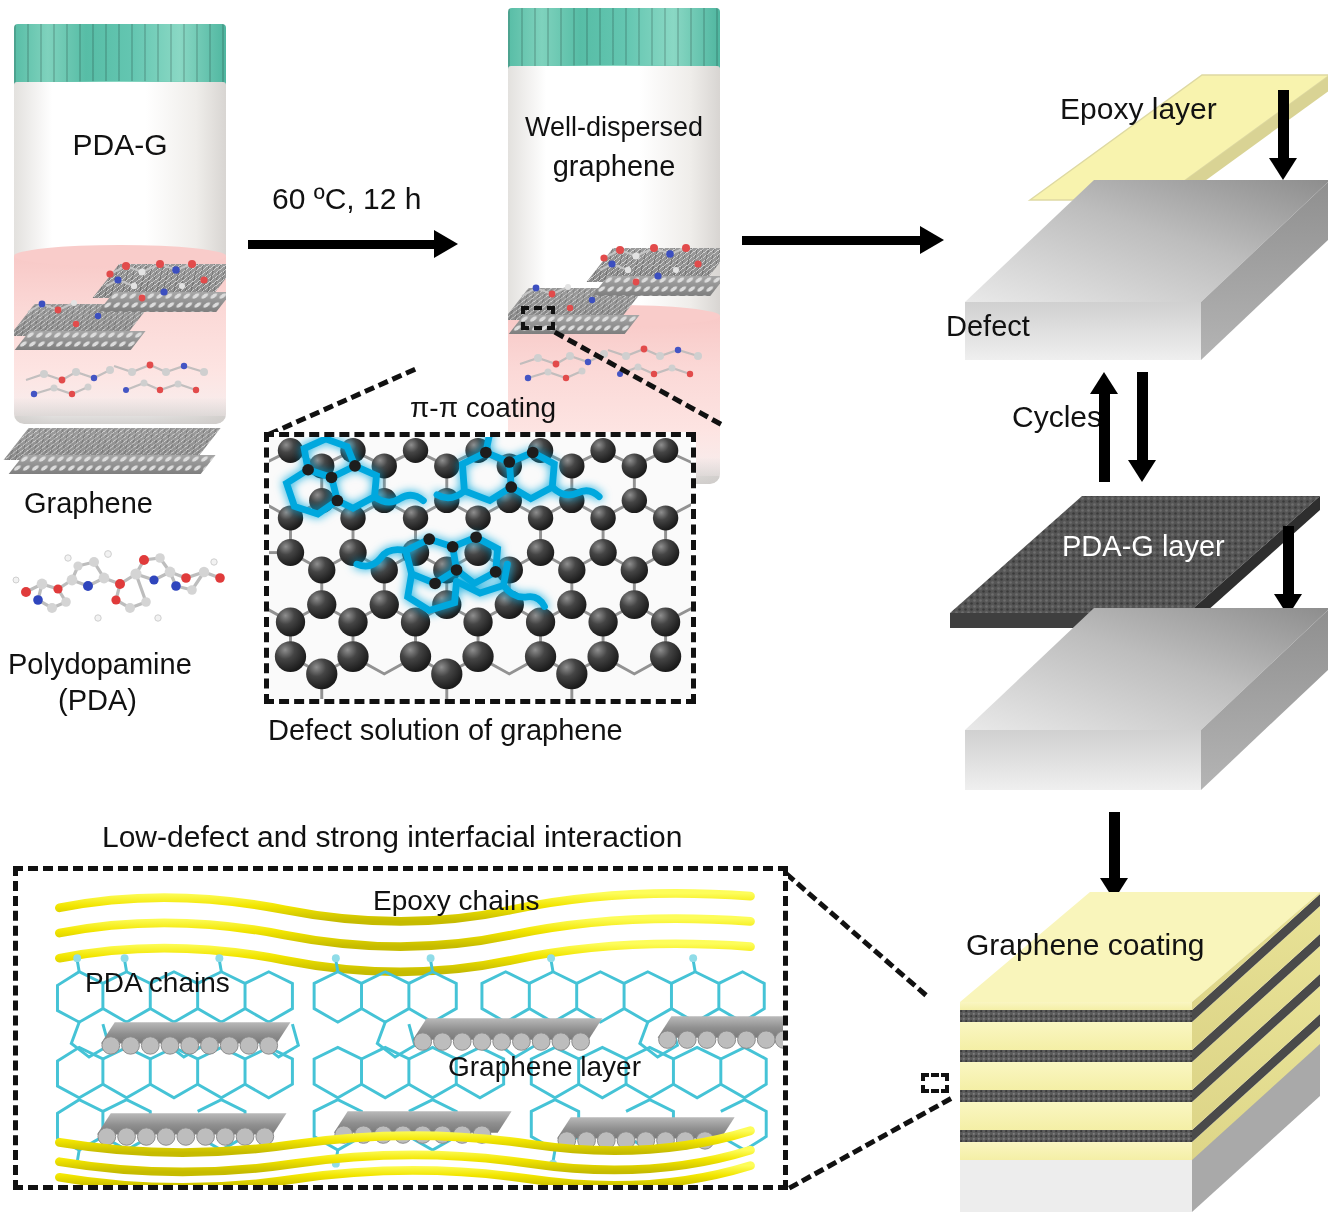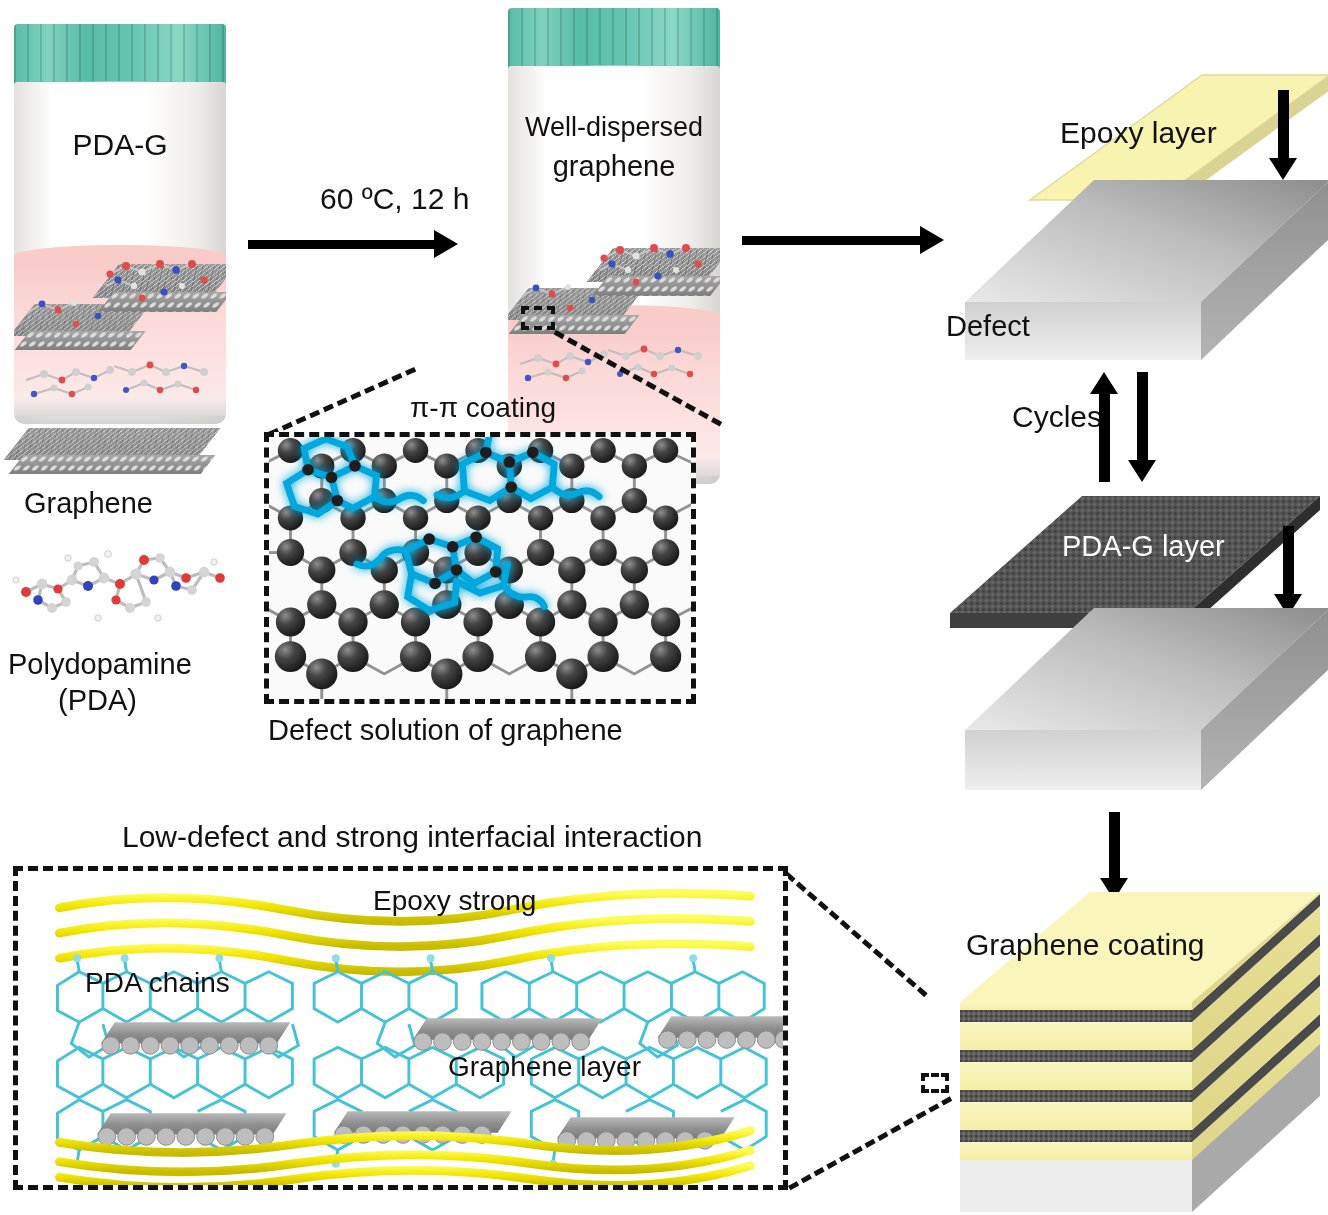--- a/index.html
+++ b/index.html
@@ -160,21 +160,21 @@
             <circle cx="120" cy="36" r="3.2"></circle>
             <circle cx="60" cy="53" r="3"></circle>
           <circle cx="168" cy="36" r="3"></circle>
         </g>
       </svg>
 
       <div class="btext" style="top:46px;font-size:30px;">PDA-G</div>
     </div>
   </div>
 
-  <div class="lbl" style="left:272px;top:182px;font-size:30px;margin-left:48px;">60 ºC, 12 h</div>
+  <div class="lbl" style="left:272px;top:182px;font-size:30px;">60 ºC, 12 h</div>
   <div class="arrowR" style="left:248px;top:244px;width:210px;">
     <div class="shaft" style="width:188px;"></div>
       <div class="head" style="left:186px;"></div>
   </div>
 
   <div class="bottle" style="left:508px;top:8px;width:212px;height:476px;">
     <div class="cap"></div>
     <div class="body">
       <div class="liquid" style="--lh:160px;"></div>
       <div class="bottom-shade"></div>
@@ -481,21 +481,21 @@
     </div>
   </div>
   <div class="lbl" style="left:268px;top:714px;font-size:29px;">Defect solution of graphene</div>
 
   <div class="abs" style="left:910px;top:50px;width:420px;height:170px;">
     <svg width="420" height="170" viewBox="0 0 420 170">
       <polygon points="120,150 292,25 420,25 248,150" fill="#f8f3ae" stroke="#ded9a2" stroke-width="1.5"></polygon>
       <polygon points="420,25 420,40 248,165 248,150" fill="#d9d394"></polygon>
       <polygon points="120,150 248,150 248,165 120,165" fill="#e7e2a4" opacity="0"></polygon>
     </svg>
-    <div class="lbl" style="left:150px;top:42px;font-size:30px;margin-top:24px;">Epoxy layer</div>
+    <div class="lbl" style="left:150px;top:42px;font-size:30px;">Epoxy layer</div>
   </div>
   <div class="arrowD" style="left:1283px;top:90px;height:92px;">
     <div class="shaft" style="height:70px;"></div>
       <div class="head" style="top:68px;"></div>
   </div>
 
   <div class="abs" style="left:910px;top:172px;width:420px;height:195px;">
     <svg width="420" height="195" viewBox="0 0 420 195">
       <defs>
         <linearGradient id="stTop" x1="0" y1="1" x2="1" y2="0">
@@ -605,21 +605,21 @@
 
       <polygon points="60,120 292,120 292,112 60,112" fill="url(#epFront)"></polygon>
       <polygon points="60,112 190,2 420,2 292,112" fill="#f9f5bb"></polygon>
       <polygon points="292,112 420,2 420,4 292,120" fill="url(#epSide)"></polygon>
     </svg>
     <div class="lbl" style="left:66px;top:38px;font-size:30px;">Graphene coating</div>
   </div>
 
   <div class="abs" style="left:921px;top:1073px;width:28px;height:20px;border:4px dashed #111;box-sizing:border-box;"></div>
 
-  <div class="lbl" style="left:102px;top:820px;font-size:30px;margin-left:20px;">Low-defect and strong interfacial interaction</div>
+  <div class="lbl" style="left:102px;top:820px;font-size:30px;">Low-defect and strong interfacial interaction</div>
 
   <div class="dashline" style="left:788px;top:872px;width:185px;transform:rotate(41deg);"></div>
   <div class="dashline" style="left:788px;top:1186px;width:185px;transform:rotate(-29deg);"></div>
 
   <div class="dashbox" style="left:13px;top:866px;width:775px;height:324px;">
     <svg width="100%" height="100%" viewBox="0 0 775 324" preserveAspectRatio="none">
       <defs>
         <linearGradient id="ych" x1="0" y1="0" x2="0" y2="1">
           <stop offset="0%" stop-color="#fdfd5a"></stop>
             <stop offset="45%" stop-color="#f2e500"></stop>
@@ -796,18 +796,18 @@
         </g>
       </g>
 
       <g stroke="url(#ych)" stroke-width="9" fill="none" stroke-linecap="round">
         <path d="M42 280 Q160 300 280 282 T520 282 T742 268"></path>
         <path d="M42 300 Q160 320 280 302 T520 302 T742 288"></path>
         <path d="M42 316 Q160 336 280 318 T520 318 T742 304"></path>
       </g>
     </svg>
 
-    <div class="lbl" style="left:355px;top:14px;font-size:28px;">Epoxy strong</div>
+    <div class="lbl" style="left:355px;top:14px;font-size:28px;">Epoxy chains</div>
     <div class="lbl" style="left:52px;top:96px;font-size:28px;margin-left:15px;">PDA chains</div>
     <div class="lbl" style="left:430px;top:180px;font-size:28px;">Graphene layer</div>
   </div>
 
 </div>
 
 </body></html>

